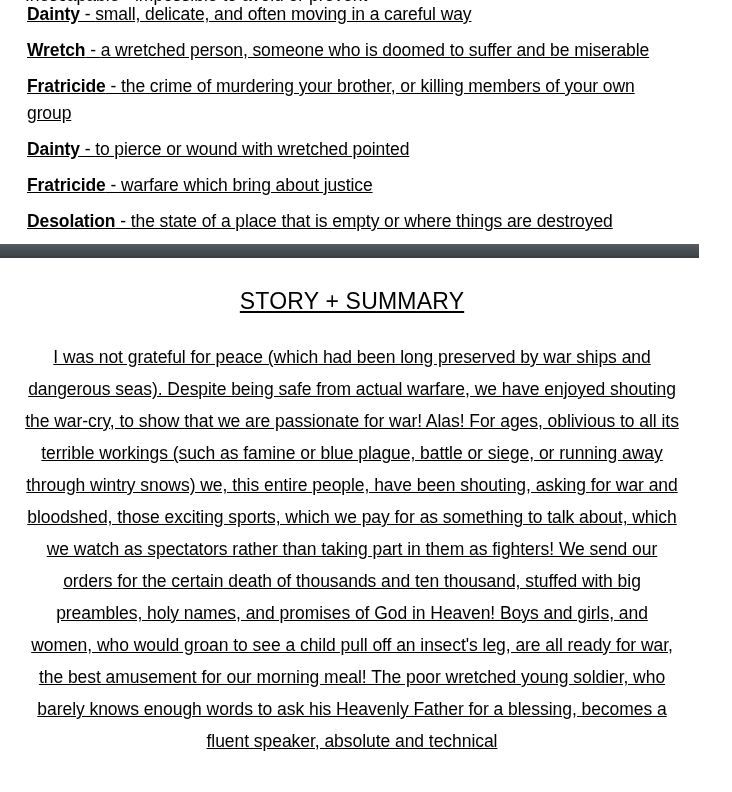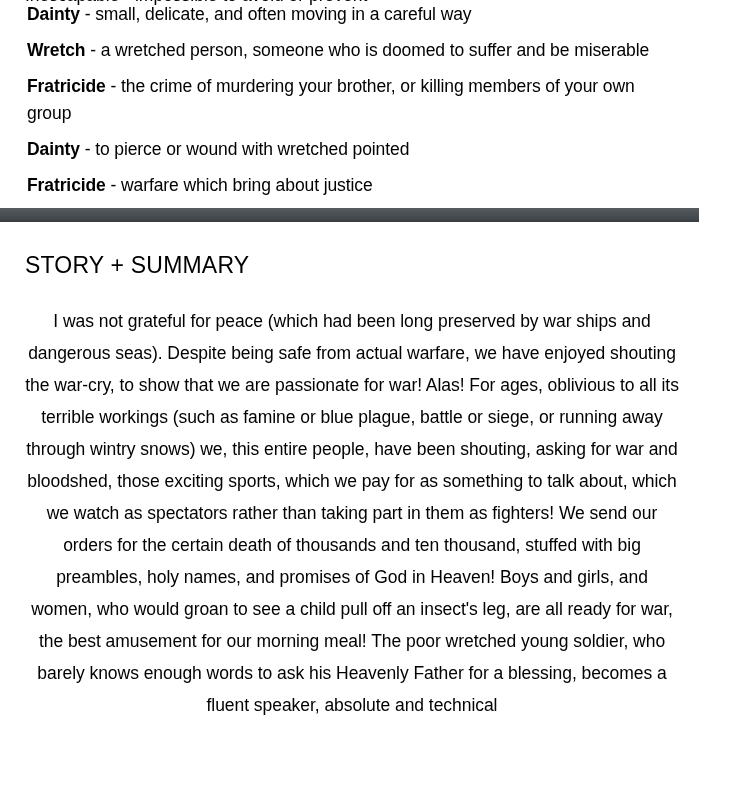--- a/index.html
+++ b/index.html
@@ -15,20 +15,21 @@
     color: #000000;
     -webkit-font-smoothing: antialiased;
   }
 
   .page {
     width: 699px;
     height: 792px;
     position: relative;
     background: #ffffff;
     box-sizing: border-box;
+    text-decoration: underline;
   }
 
   
   .vocab-section {
     padding: 0 20px 0 27px;
     margin-top: -12px;
   }
   .vocab-item {
     font-size: 17.5px;
     line-height: 27px;
@@ -61,20 +62,21 @@
   .story-section {
     padding: 0 20px 0 25px;
   }
   .story-heading {
     font-size: 23px;
     font-weight: normal;
     line-height: 28px;
     margin: 29px 0 0 0;
     letter-spacing: 0.2px;
     color: #000;
+    text-align: center;
   }
   .story-body {
     font-size: 17.5px;
     line-height: 32px;
     margin: 26px 0 0 0;
     color: #000;
     letter-spacing: -0.05px;
     text-align: center;
   }
 
@@ -119,20 +121,23 @@
 
 
     <p class="vocab-item">
       <span class="vocab-term">Dainty</span><span class="vocab-sep"> - </span><span class="vocab-def">to pierce or wound with wretched pointed</span>
     </p>
 
     <p class="vocab-item">
       <span class="vocab-term">Fratricide</span><span class="vocab-sep"> - </span><span class="vocab-def">warfare which bring about justice</span>
     </p>
 
+    <p class="vocab-item">
+      <span class="vocab-term">Desolation</span><span class="vocab-sep"> - </span><span class="vocab-def">the state of a place that is empty or where things are destroyed</span>
+    </p>
 
 
   </section>
 
   <div class="divider-band"></div>
 
   <section class="story-section">
     <h2 class="story-heading">STORY + SUMMARY</h2>
     <p class="story-body">I was not grateful for peace (which had been long preserved by war ships and dangerous seas). Despite being safe from actual warfare, we have enjoyed shouting the war-cry, to show that we are passionate for war! Alas! For ages, oblivious to all its terrible workings (such as famine or blue plague, battle or siege, or running away through wintry snows) we, this entire people, have been shouting, asking for war and bloodshed, those exciting sports, which we pay for as something to talk about, which we watch as spectators rather than taking part in them as fighters! We send our orders for the certain death of thousands and ten thousand, stuffed with big preambles, holy names, and promises of God in Heaven! Boys and girls, and women, who would groan to see a child pull off an insect's leg, are all ready for war, the best amusement for our morning meal! The poor wretched young soldier, who barely knows enough words to ask his Heavenly Father for a blessing, becomes a fluent speaker, absolute and technical</p>
   </section>

